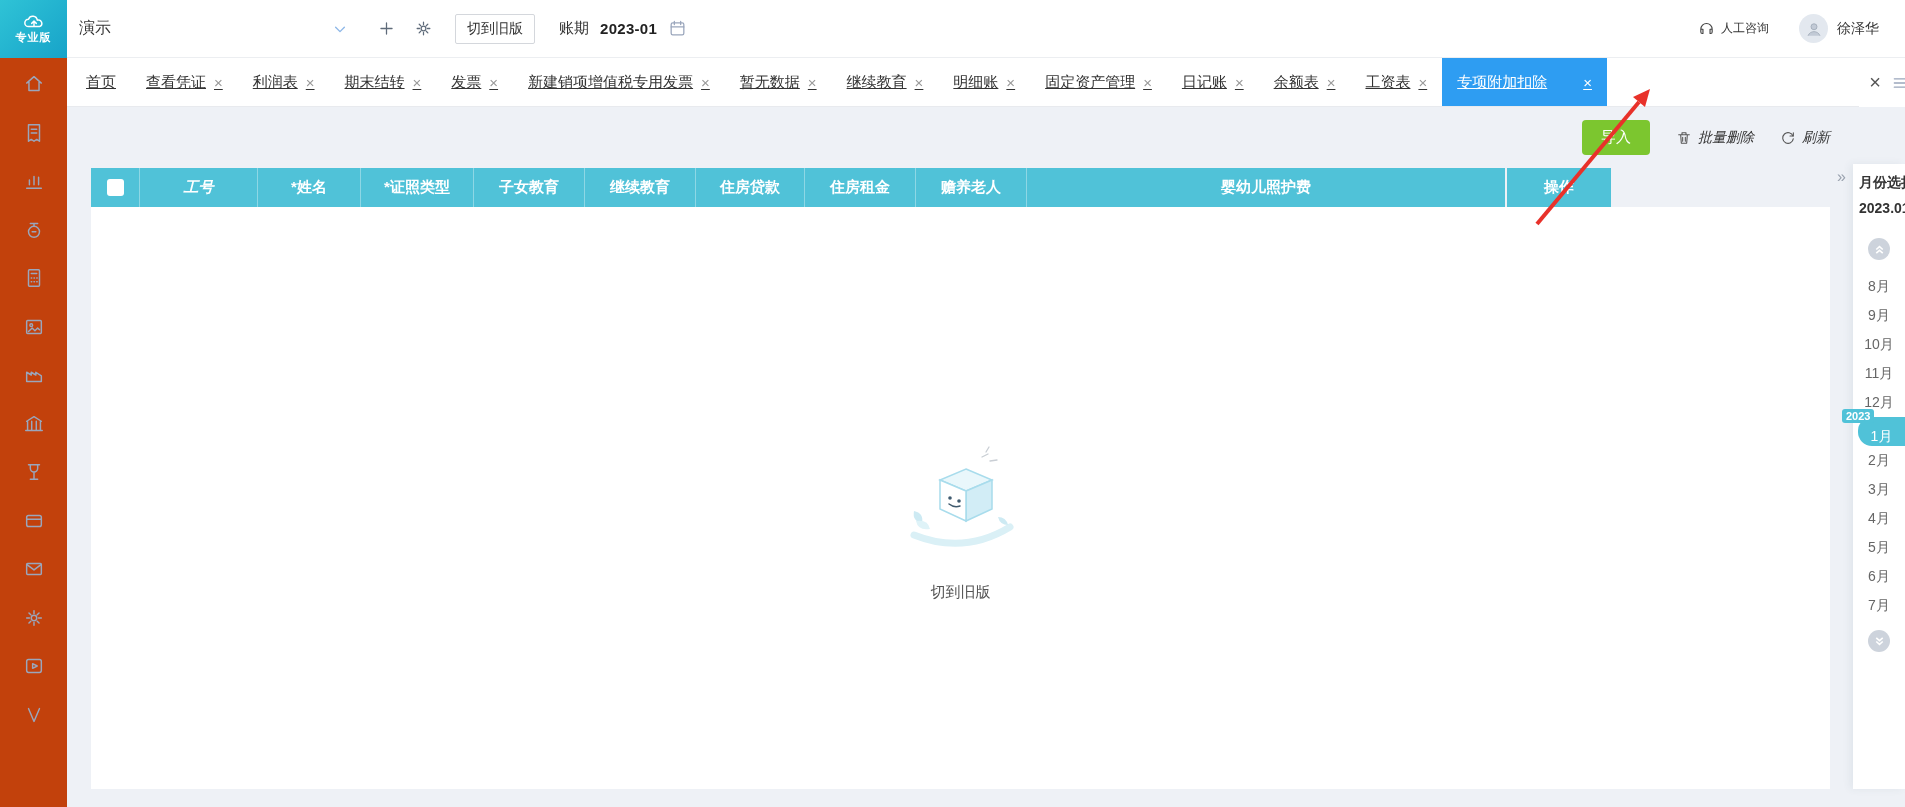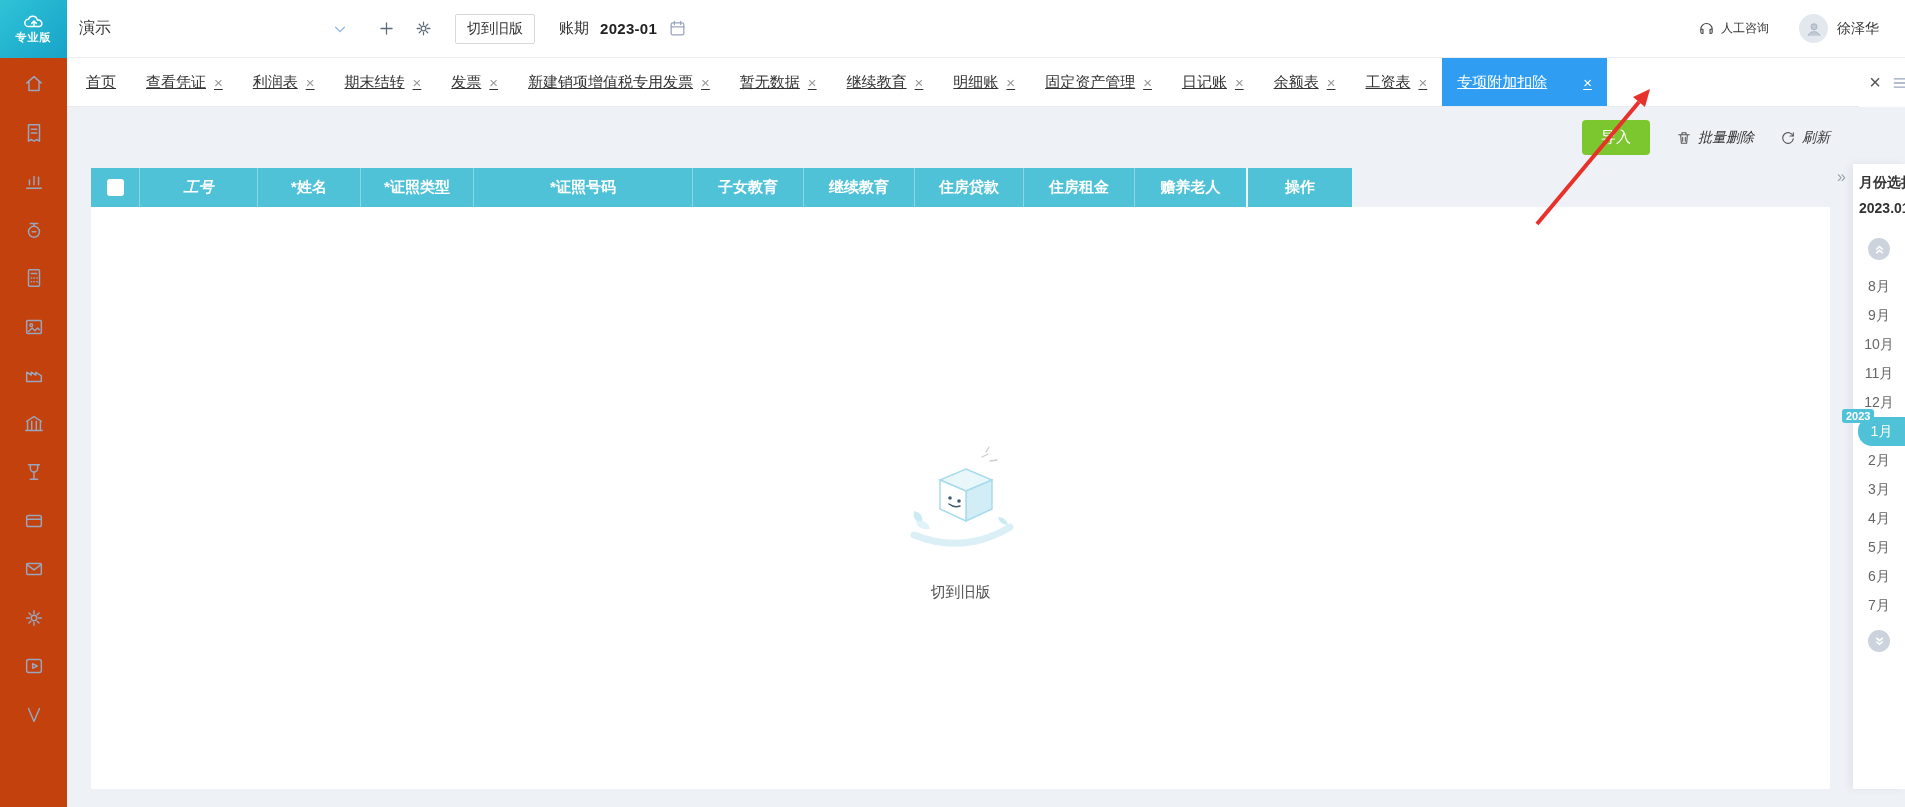--- a/index.html
+++ b/index.html
@@ -74,21 +74,21 @@
   
   .month-panel { position:absolute; right:0; top:164px; width:52px; bottom:18px; background:#fff; box-shadow:-3px 0 8px rgba(60,80,100,.07); z-index:6; }
   .collapse-chev { position:absolute; left:-16px; top:4px; color:#9aa3af; font-size:16px; cursor:pointer; }
   .mp-title { font-size:14px; font-weight:bold; color:#333; margin:10px 0 0 6px; white-space:nowrap; overflow:hidden; }
   .mp-sub { font-size:14px; font-weight:bold; color:#333; margin:8px 0 0 6px; white-space:nowrap; overflow:hidden; }
   .mp-chev { width:22px; height:22px; border-radius:50%; background:#cdd3dc; display:flex; align-items:center; justify-content:center; margin:22px auto 0; cursor:pointer; }
   .mp-chev svg { width:13px; height:13px; stroke:#fff; stroke-width:2; }
   .mp-chev.down { margin-top:10px; }
   .mp-months { margin-top:12px; display:flex; flex-direction:column; }
   .mp-month { height:29px; display:flex; align-items:center; justify-content:center; font-size:14px; color:#666; cursor:pointer; position:relative; }
-  .mp-month.selected { background:#50c2d8; color:#fff; border-radius:14px 0 0 14px; margin-left:5px; }
+  .mp-month.selected { background:#50c2d8; color:#fff; border-radius:14px 0 0 14px; margin-left:5px;align-items:flex-end; }
   .year-badge { display:none; position:absolute; left:-16px; top:-8px; background:#50c2d8; color:#fff; font-size:11px; font-weight:bold; padding:1px 4px; border-radius:3px; }
   .mp-month.selected .year-badge { display:block; }
 
   .annotation-arrow { position:absolute; left:0; top:0; pointer-events:none; z-index:50; }
 </style>
 </head>
 <body>
 
 <svg class="defs" aria-hidden="true">
   <defs>
@@ -392,23 +392,20 @@
         </div>
 
         <div class="th" style="width: 103px;">
           <span>*姓名</span>
         </div>
 
         <div class="th" style="width: 113px;">
           <span>*证照类型</span>
         </div>
 
-        <div class="th" style="width: 219px;">
-          <span>*证照号码</span>
-        </div>
 
         <div class="th" style="width: 111px;">
           <span>子女教育</span>
         </div>
 
         <div class="th" style="width: 111px;">
           <span>继续教育</span>
         </div>
 
         <div class="th" style="width: 109px;">
@@ -416,20 +413,23 @@
         </div>
 
         <div class="th" style="width: 111px;">
           <span>住房租金</span>
         </div>
 
         <div class="th" style="width: 111px;">
           <span>赡养老人</span>
         </div>
 
+        <div class="th" style="width: 478px;">
+          <span>婴幼儿照护费</span>
+        </div>
       </div>
     <div class="th th-action">操作</div>
   </div>
   <div class="tbody">
     <div class="empty">
       <svg width="150" height="110" viewBox="0 0 150 110">
         <path d="M28 92 Q78 112 124 84" stroke="#daf0f6" stroke-width="7" fill="none" stroke-linecap="round"></path>
         <path d="M36 80 q-10 -2 -8 -12 q10 2 8 12z" fill="#cdeaf3"></path>
         <path d="M44 86 q-12 2 -14 -8 q12 -2 14 8z" fill="#dff3f8"></path>
         <g>

